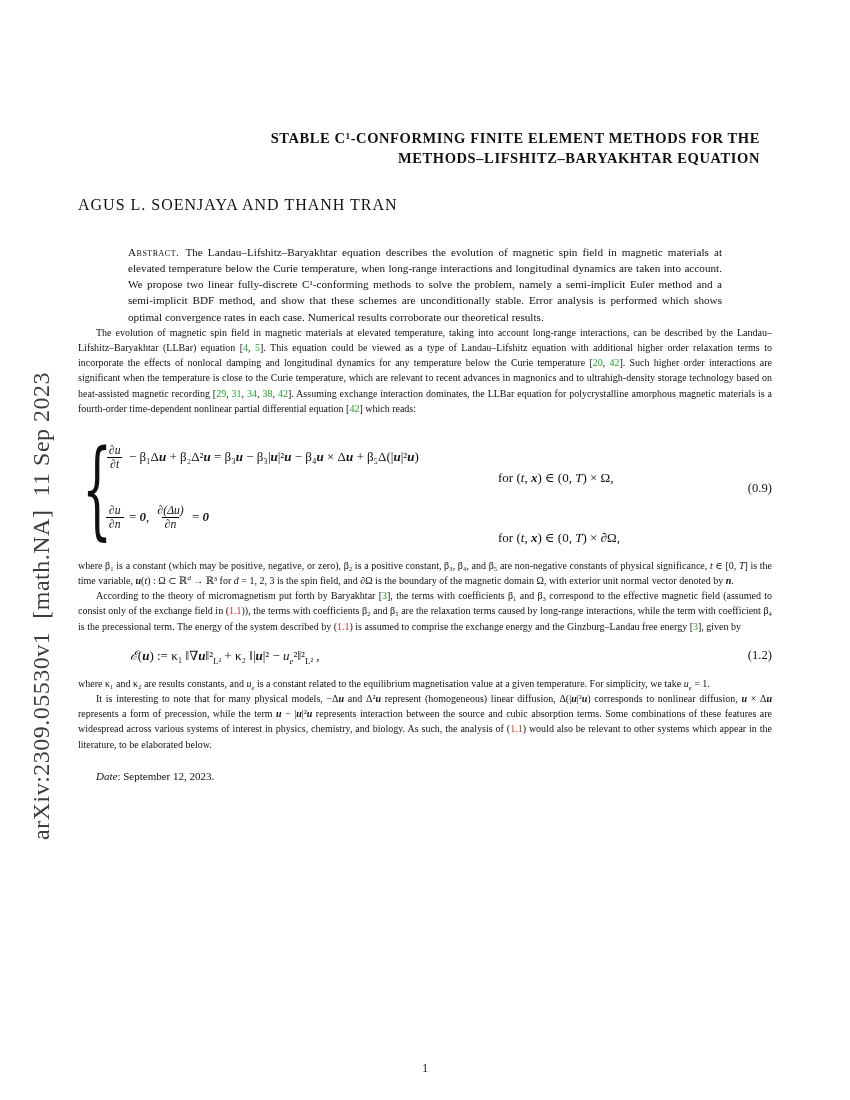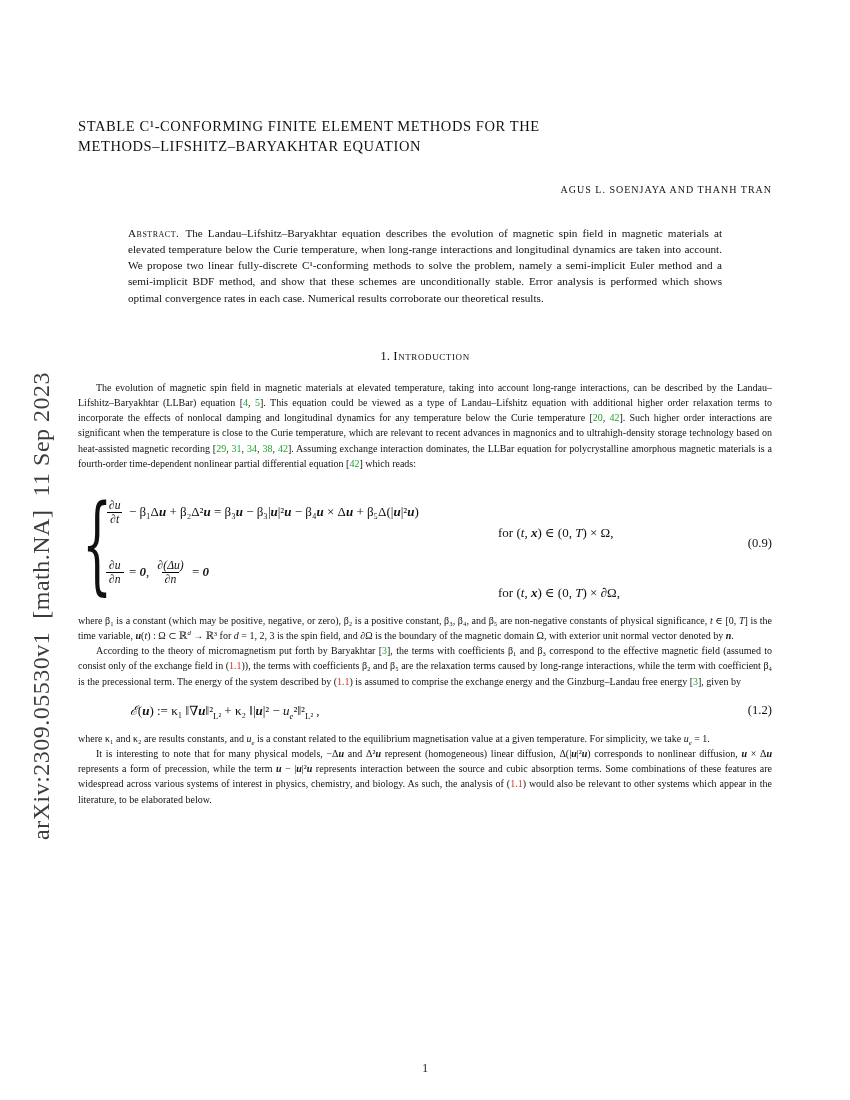--- a/index.html
+++ b/index.html
@@ -5,22 +5,22 @@
   html,body{margin:0;padding:0;background:#fff;}
   .page{position:relative;width:850px;height:1100px;background:#ffffff;overflow:hidden;
         font-family:"Liberation Serif","DejaVu Serif",serif;color:#111;}
   .content{width:694px;margin:0 auto;padding-top:116px;}
 
   
   .watermark{position:absolute;left:28px;top:840px;transform:rotate(-90deg);transform-origin:0 0;}
   .watermark-text{font-size:24px;color:var(--watermark,#3c3c3c);white-space:pre;letter-spacing:0.5px;}
 
   
-  .title{margin:0;text-align:left;font-size:14.5px;font-weight:normal;line-height:1.4;letter-spacing:0.6px;}
-  .authors{margin-top:27px;text-align:right;font-size:10px;letter-spacing:1px;}
+  .title{margin:12px;text-align:right;font-size:14.5px;font-weight:bold;line-height:1.4;letter-spacing:0.6px;}
+  .authors{margin-top:27px;text-align:left;font-size:16px;letter-spacing:1px;}
 
   
   .abstract{margin:30px 0 0;padding:0 50px;font-size:11.2px;line-height:1.45;text-align:justify;}
   .abstract-label{font-variant:small-caps;letter-spacing:0.5px;margin-right:6px;margin-top:40px;}
 
   
   .section-heading{margin:42px 0 16px;text-align:center;font-size:13px;font-weight:normal;}
   .section-title{font-variant:small-caps;letter-spacing:0.6px;}
 
   
@@ -67,21 +67,20 @@
   <div class="content">
 
     <h1 class="title"><span>STABLE C¹-CONFORMING FINITE ELEMENT METHODS FOR THE</span><br><span>METHODS–LIFSHITZ–BARYAKHTAR EQUATION</span></h1>
 
     <div class="authors">AGUS L. SOENJAYA AND THANH TRAN</div>
 
     <div class="abstract">
       <span class="abstract-label">Abstract.</span><span>The Landau–Lifshitz–Baryakhtar equation describes the evolution of magnetic spin field in magnetic materials at elevated temperature below the Curie temperature, when long-range interactions and longitudinal dynamics are taken into account. We propose two linear fully-discrete C¹-conforming methods to solve the problem, namely a semi-implicit Euler method and a semi-implicit BDF method, and show that these schemes are unconditionally stable. Error analysis is performed which shows optimal convergence rates in each case. Numerical results corroborate our theoretical results.</span>
     </div>
 
-    <h2 class="section-heading"><span>1.</span> <span class="section-title">Introduction</span></h2>
 
     <p class="para indent"><span>The evolution of magnetic spin field in magnetic materials at elevated temperature, taking into account long-range interactions, can be described by the Landau–Lifshitz–Baryakhtar (LLBar) equation [</span><span class="seg-cite">4</span><span>, </span><span class="seg-cite">5</span><span>]. This equation could be viewed as a type of Landau–Lifshitz equation with additional higher order relaxation terms to incorporate the effects of nonlocal damping and longitudinal dynamics for any temperature below the Curie temperature [</span><span class="seg-cite">20</span><span>, </span><span class="seg-cite">42</span><span>]. Such higher order interactions are significant when the temperature is close to the Curie temperature, which are relevant to recent advances in magnonics and to ultrahigh-density storage technology based on heat-assisted magnetic recording [</span><span class="seg-cite">29</span><span>, </span><span class="seg-cite">31</span><span>, </span><span class="seg-cite">34</span><span>, </span><span class="seg-cite">38</span><span>, </span><span class="seg-cite">42</span><span>]. Assuming exchange interaction dominates, the LLBar equation for polycrystalline amorphous magnetic materials is a fourth-order time-dependent nonlinear partial differential equation [</span><span class="seg-cite">42</span><span>] which reads:</span></p>
 
     <div class="equation eq11">
       <span class="brace">{</span>
       <div class="eq-lines" id="eq11-lines">
           <div class="eq-line">
             <span class="eq-left"><span class="frac">
                 <span class="num">∂u</span>
                 <span class="den">∂t</span>
@@ -108,18 +107,19 @@
 
     <div class="equation eq12">
       <span class="eq-center"><span class="seg-i">ℰ</span><span>(</span><span class="seg-b">u</span><span>) := κ₁ ‖∇</span><span class="seg-b">u</span><span>‖²</span><span class="seg-sub">L²</span><span> + κ₂ ‖|</span><span class="seg-b">u</span><span>|² − </span><span class="seg-i">u</span><span class="seg-sub seg-i">e</span><span>²</span><span>‖²</span><span class="seg-sub">L²</span><span> ,</span></span>
       <span class="eq-tag">(1.2)</span>
     </div>
 
     <p class="para"><span>where κ₁ and κ₂ are results constants, and </span><span class="seg-i">u</span><span class="seg-sub seg-i">e</span><span> is a constant related to the equilibrium magnetisation value at a given temperature. For simplicity, we take </span><span class="seg-i">u</span><span class="seg-sub seg-i">e</span><span> = 1.</span></p>
 
     <p class="para indent"><span>It is interesting to note that for many physical models, −Δ</span><span class="seg-b">u</span><span> and Δ²</span><span class="seg-b">u</span><span> represent (homogeneous) linear diffusion, Δ(|</span><span class="seg-b">u</span><span>|²</span><span class="seg-b">u</span><span>) corresponds to nonlinear diffusion, </span><span class="seg-b">u</span><span> × Δ</span><span class="seg-b">u</span><span> represents a form of precession, while the term </span><span class="seg-b">u</span><span> − |</span><span class="seg-b">u</span><span>|²</span><span class="seg-b">u</span><span> represents interaction between the source and cubic absorption terms. Some combinations of these features are widespread across various systems of interest in physics, chemistry, and biology. As such, the analysis of (</span><span class="seg-eqref">1.1</span><span>) would also be relevant to other systems which appear in the literature, to be elaborated below.</span></p>
 
+    <div class="date-line"><span class="seg-i">Date</span><span>: September 12, 2023.</span></div>
 
   </div>
 
   <div class="page-num">1</div>
 
 </div>
 
 </body></html>

